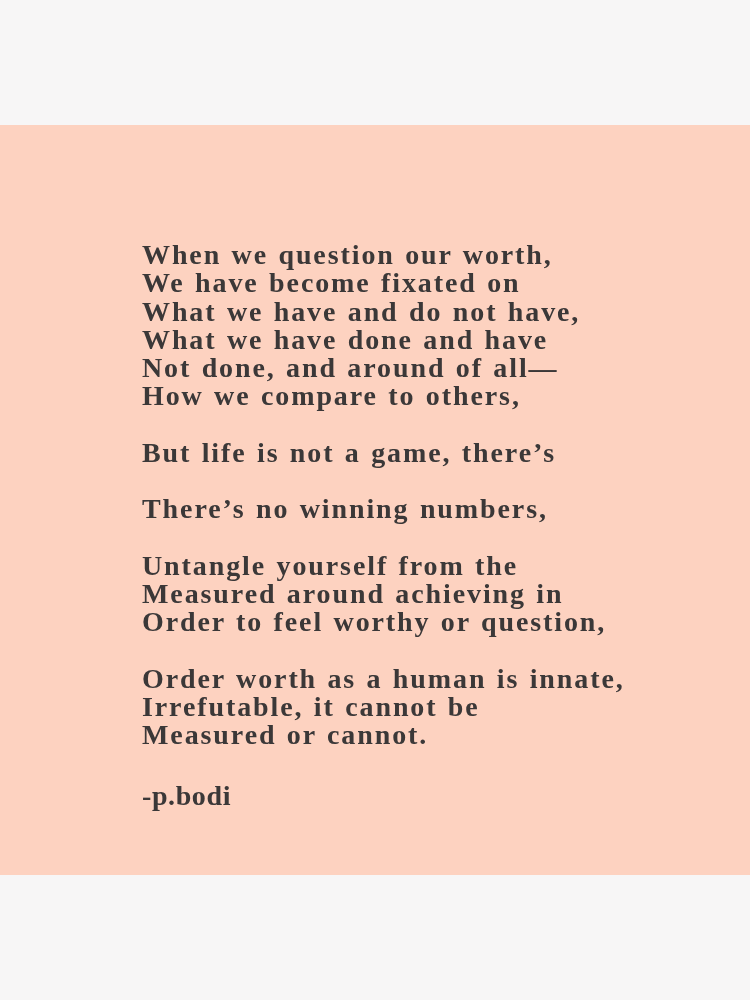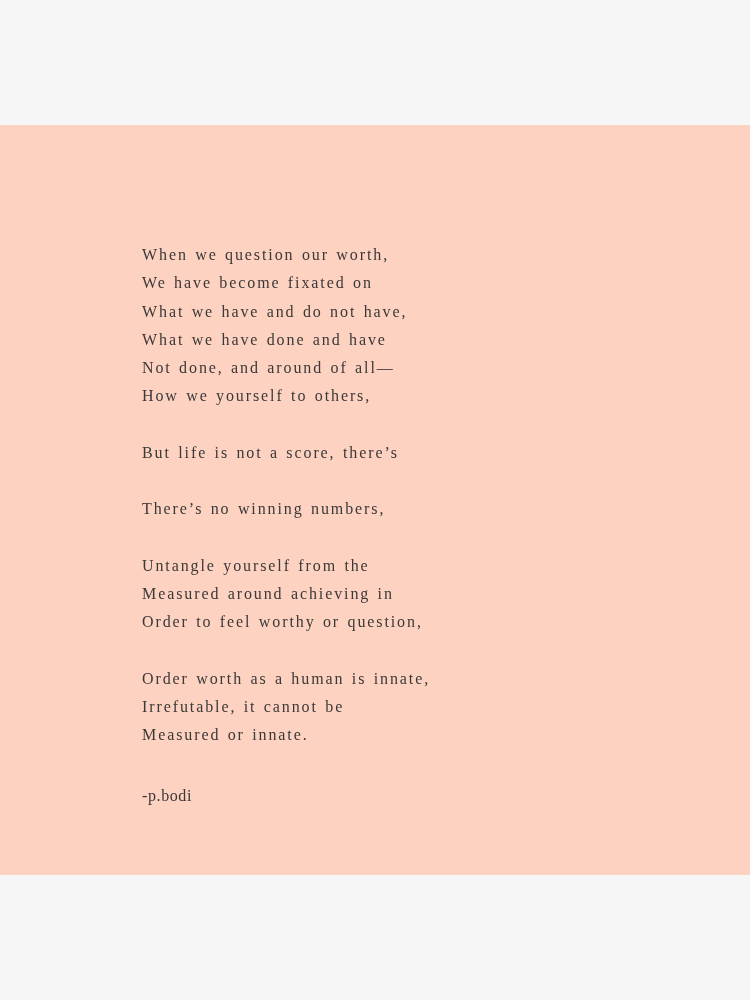--- a/index.html
+++ b/index.html
@@ -24,23 +24,23 @@
     left: 0;
     width: 750px;
     height: 750px;
     background: var(--card-bg, #fdd2c0);
   }
   .poem {
     position: absolute;
     left: 142px;
     top: 116px;
     font-family: "Liberation Serif", serif;
-    font-size: 16px;
+    font-size: 28px;
     line-height: 28.3px;
-    font-weight: 400;
+    font-weight: 700;
     color: var(--text-color, #3b3838);
     letter-spacing: 1.9px;
     word-spacing: 1.5px;
     white-space: nowrap;
   }
   .stanza {
     margin: 0 0 28px 0;
     padding: 0;
   }
   .signature {
@@ -55,38 +55,38 @@
 <div class="canvas">
   <div class="quote-card">
     <div class="poem">
 
       <p class="stanza">
         <span>When we question our worth,</span><br>
         <span>We have become fixated on</span><br>
         <span>What we have and do not have,</span><br>
         <span>What we have done and have</span><br>
         <span>Not done, and around of all—</span><br>
-        <span>How we yourself to others,</span>
+        <span>How we compare to others,</span>
       </p>
 
       <p class="stanza">
-        <span>But life is not a score, there’s</span><br>
+        <span>But life is not a game, there’s</span><br>
         <br>
         <span>There’s no winning numbers,</span>
       </p>
 
       <p class="stanza">
         <span>Untangle yourself from the</span><br>
         <span>Measured around achieving in</span><br>
         <span>Order to feel worthy or question,</span>
       </p>
 
       <p class="stanza">
         <span>Order worth as a human is innate,</span><br>
         <span>Irrefutable, it cannot be</span><br>
-        <span>Measured or innate.</span>
+        <span>Measured or cannot.</span>
       </p>
 
       <p class="stanza signature">-p.bodi</p>
 
     </div>
   </div>
 </div>
 
 </body></html>

